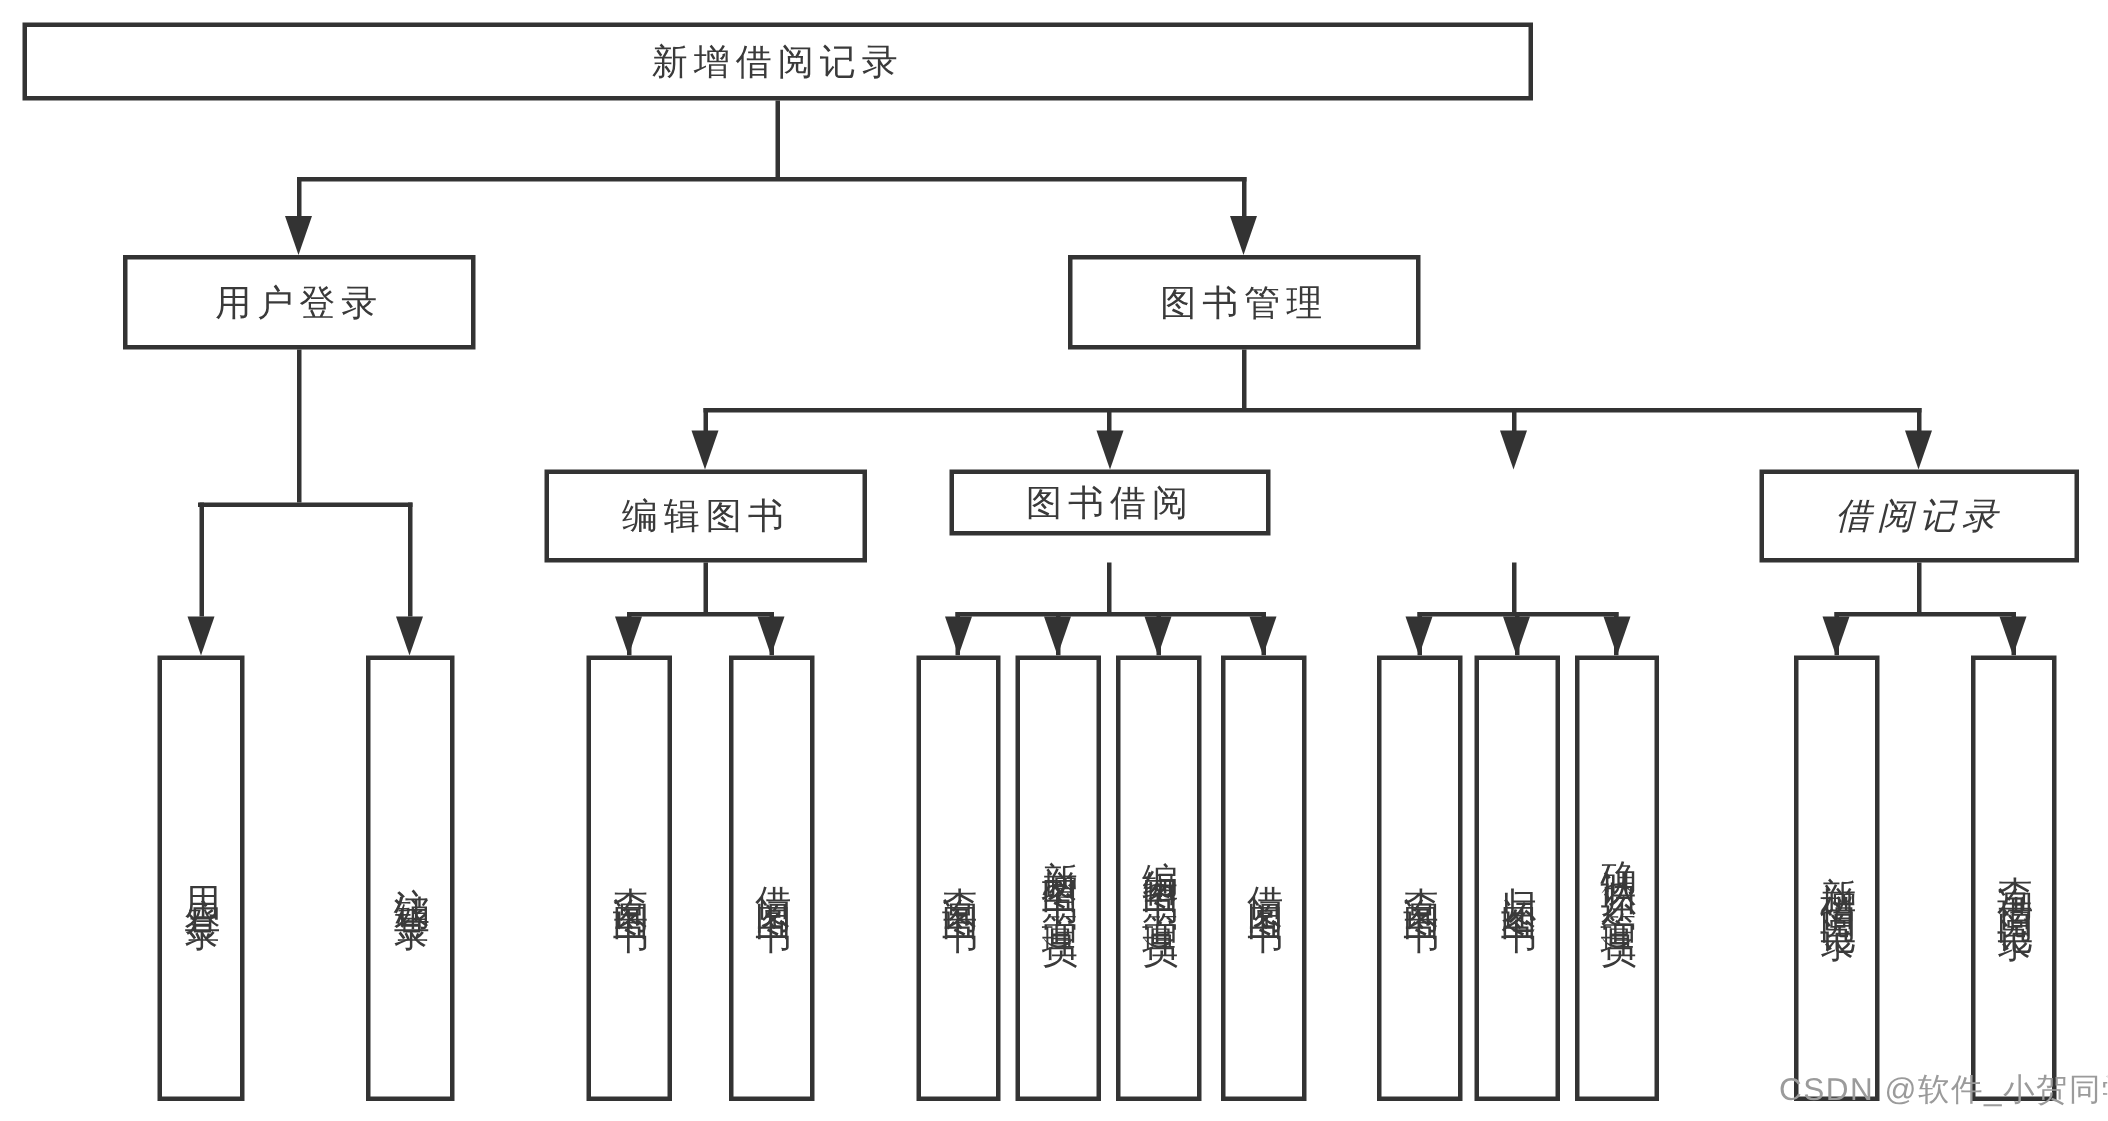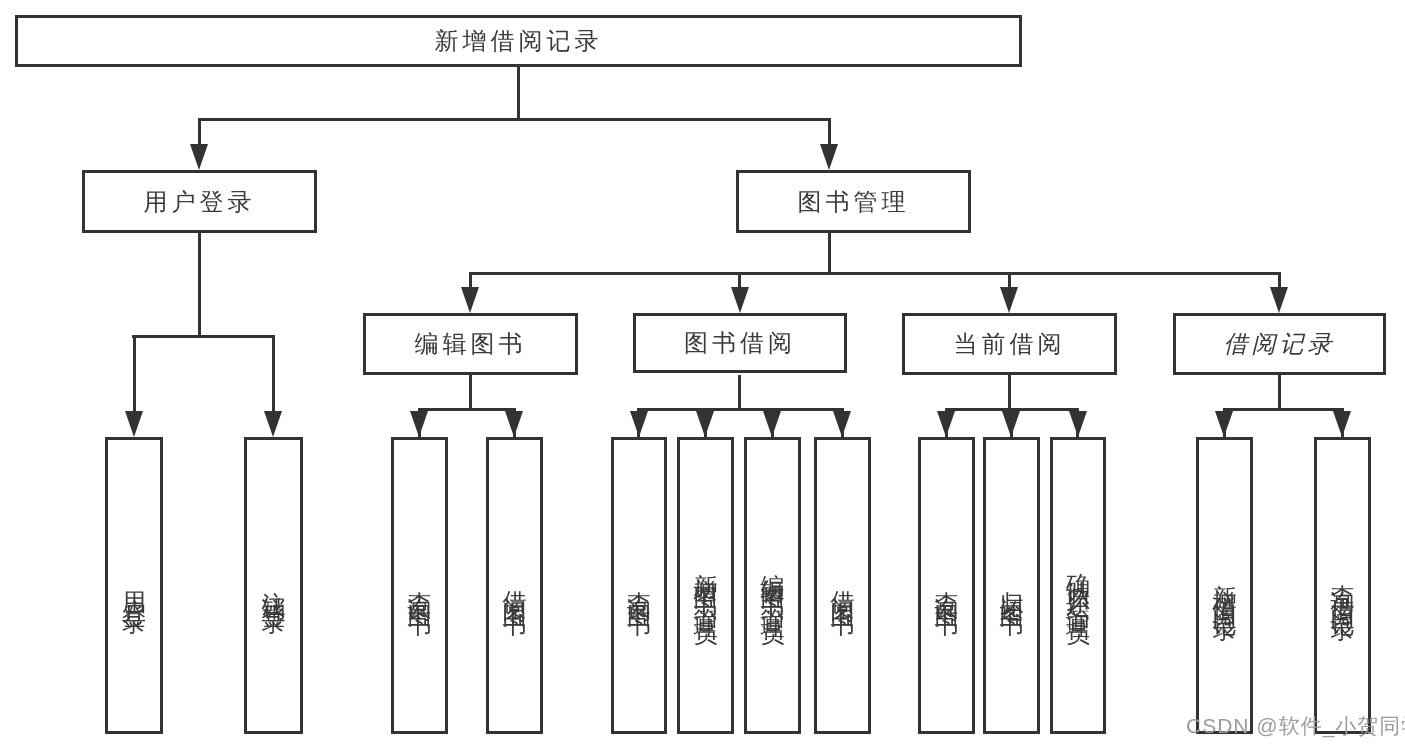--- a/index.html
+++ b/index.html
@@ -45,21 +45,21 @@
   <div class="vline" style="left:517px;top:67px;height:51px;"></div>
   <div class="hline" style="left:198px;top:118px;width:633px;"></div>
   <div class="vline" style="left:198px;top:118px;height:30px;"></div>
   <div class="vline" style="left:828px;top:118px;height:30px;"></div>
   <div class="arrow" style="left:190px;top:144px;"></div>
   <div class="arrow" style="left:820px;top:144px;"></div>
 
   <div class="box hbox" style="left:82px;top:170px;width:235px;height:63px;">
     <span>用户登录</span>
   </div>
-  <div class="box hbox" style="left:712px;top:170px;width:235px;height:63px;margin-left:24px;">
+  <div class="box hbox" style="left:712px;top:170px;width:235px;height:63px;">
     <span>图书管理</span>
   </div>
 
   <div class="vline" style="left:198px;top:233px;height:102px;"></div>
   <div class="hline" style="left:132px;top:335px;width:143px;"></div>
   <div class="vline" style="left:133px;top:335px;height:76px;"></div>
   <div class="vline" style="left:272px;top:335px;height:76px;"></div>
   <div class="arrow" style="left:125px;top:411px;"></div>
   <div class="arrow" style="left:264px;top:411px;"></div>
 
@@ -70,25 +70,22 @@
   <div class="vline" style="left:1008px;top:272px;height:18px;"></div>
   <div class="vline" style="left:1278px;top:272px;height:18px;"></div>
   <div class="arrow" style="left:461px;top:287px;"></div>
   <div class="arrow" style="left:731px;top:287px;"></div>
   <div class="arrow" style="left:1000px;top:287px;"></div>
   <div class="arrow" style="left:1270px;top:287px;"></div>
 
   <div class="box hbox" style="left:363px;top:313px;width:215px;height:62px;">
     <span>编辑图书</span>
   </div>
-  <div class="box hbox" style="left:633px;top:313px;width:214px;height:60px;">
+  <div class="box hbox" style="left:633px;top:313px;width:214px;height:44px;">
     <span>图书借阅</span>
-  </div>
-  <div class="box hbox" style="left:902px;top:313px;width:215px;height:62px;">
-    <span>当前借阅</span>
   </div>
   <div class="box hbox" style="left:1173px;top:313px;width:213px;height:62px;font-style:italic;">
     <span>借阅记录</span>
   </div>
 
   <div class="vline" style="left:469px;top:375px;height:33px;"></div>
   <div class="hline" style="left:418px;top:408px;width:98px;"></div>
   <div class="vline" style="left:418px;top:408px;height:29px;"></div>
   <div class="vline" style="left:513px;top:408px;height:29px;"></div>
   <div class="arrow" style="left:410px;top:411px;"></div>

